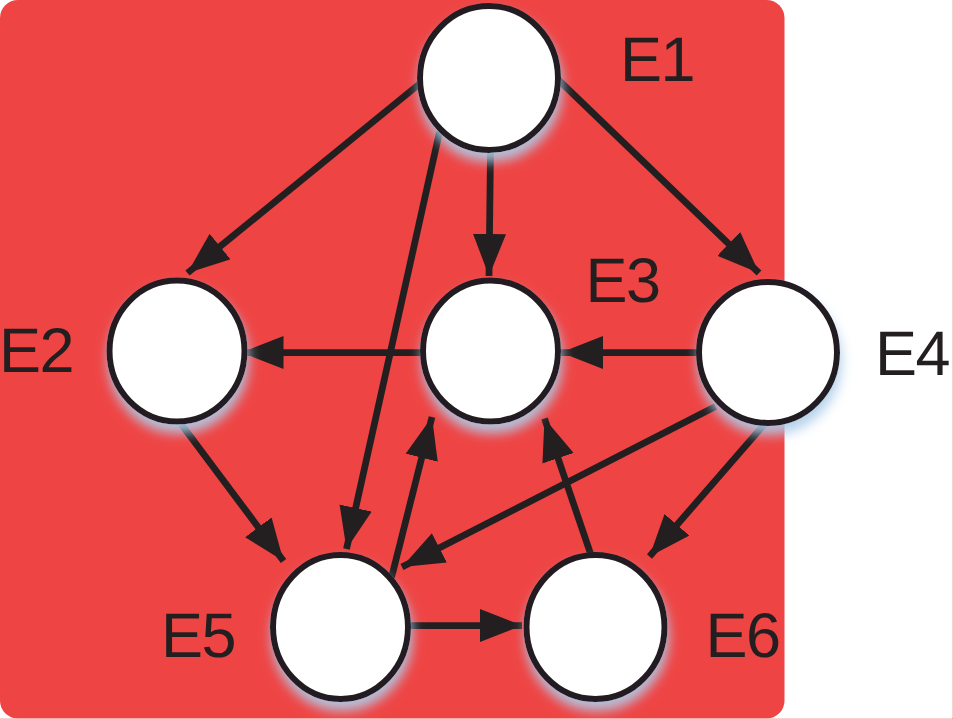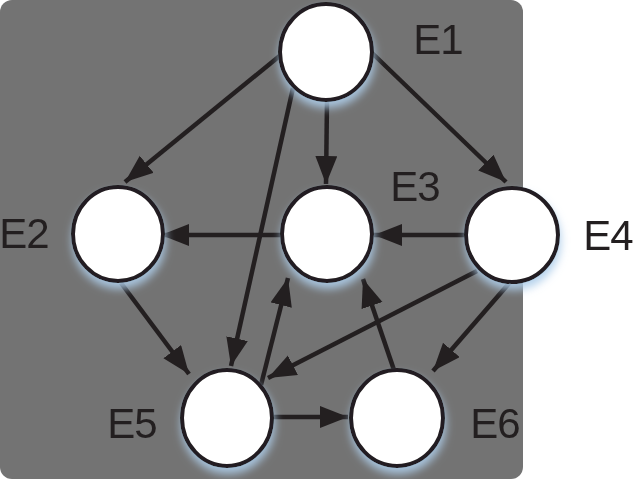--- a/index.html
+++ b/index.html
@@ -8,21 +8,21 @@
     background: #ffffff;
     width: 635px;
     height: 479px;
     overflow: hidden;
     font-family: "Liberation Sans", sans-serif;
   }
   .stage {
     position: relative;
     width: 523px;
     height: 479px;
-    background: #737373;
+    background: #ef4444;
     border-radius: 12px;
   }
   svg { display: block; }
   .edge-line {
     fill: none;
     stroke-linecap: butt;
   }
   .node-ellipse { }
   .node-label {
     font-family: "Liberation Sans", sans-serif;

